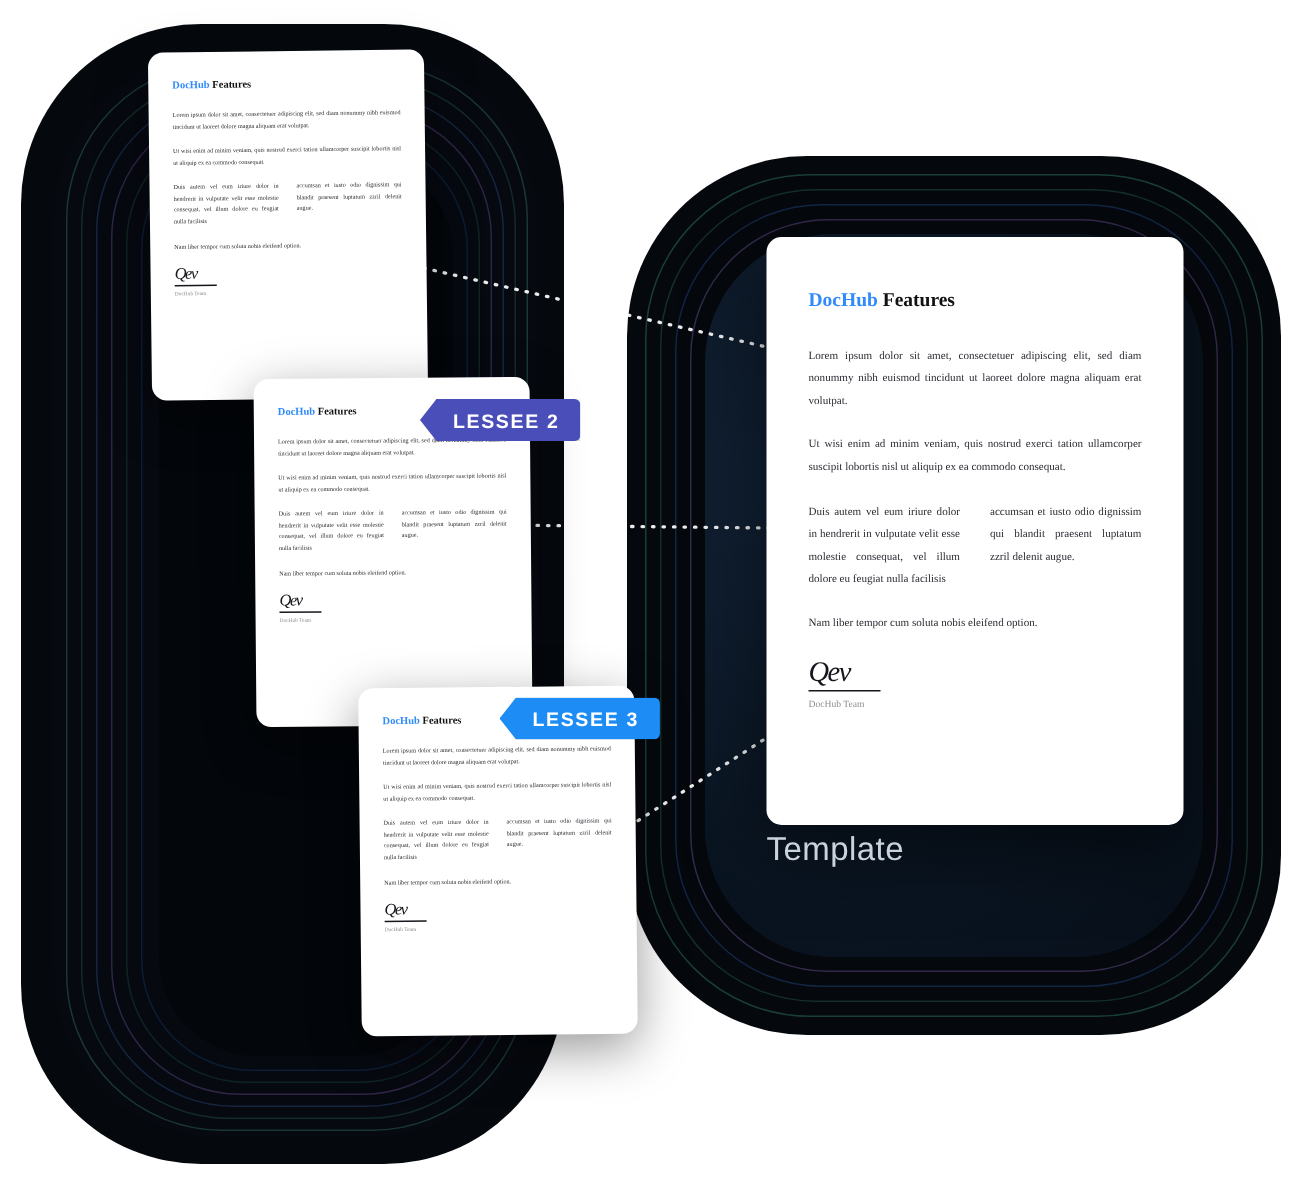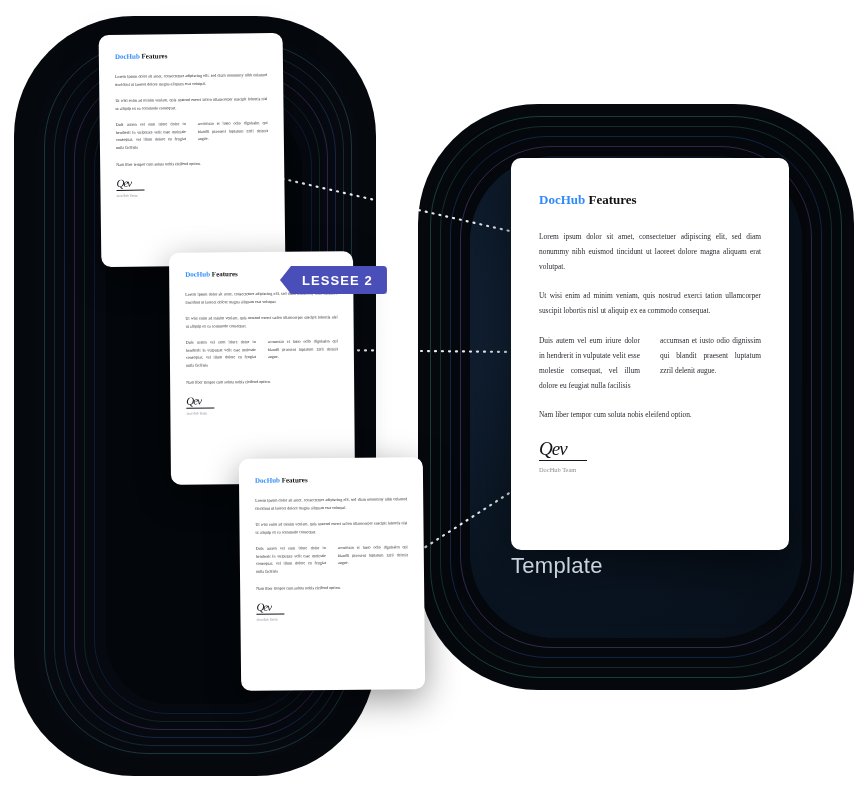--- a/index.html
+++ b/index.html
@@ -260,14 +260,15 @@
       <div class="doc-p">Nam liber tempor cum soluta nobis eleifend option.</div>
       <div class="sig-line">Qev</div>
       <div class="sig-rule"></div>
       <div class="sig-name">DocHub Team</div>
     </div>
   </div>
 
   <div id="template-caption">Template</div>
 
   <div class="badge" id="badge-lessee-2" style="background: rgb(73, 78, 184);">LESSEE 2</div>
+  <div class="badge" id="badge-lessee-3" style="background: rgb(30, 140, 245);">LESSEE 3</div>
 
 </div>
 
 </body></html>

